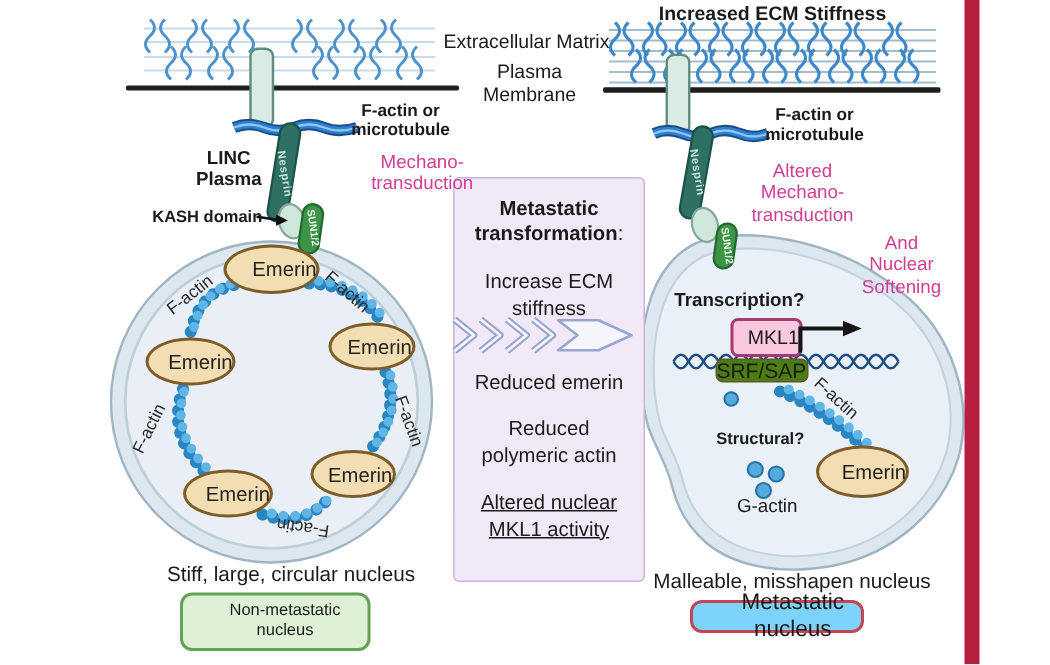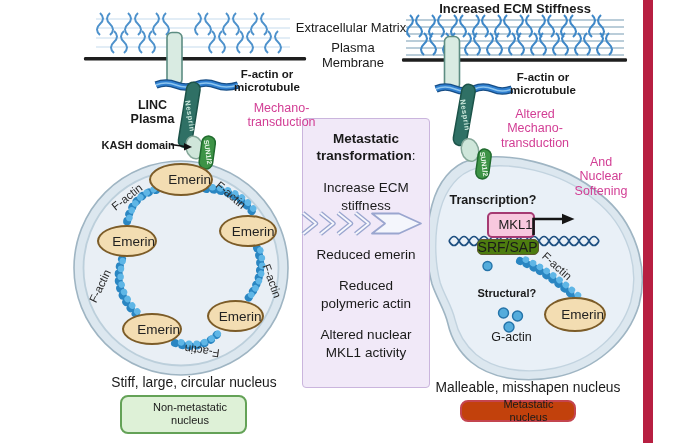--- a/index.html
+++ b/index.html
@@ -215,21 +215,21 @@
   <div class="box abs" style="left:486.5px;top:211.5px;width:48px;height:26px;background:#f8c8de;border:2px solid #a53a72;border-radius:5px;font-size:13px;">
       <span>MKL1</span>
     </div>
   <div class="box abs" style="left:476.5px;top:238.5px;width:62px;height:16px;background:#4d7c0f;border:1.6px solid #5e5731;border-radius:5px;font-size:14px;">
       <span>SRF/SAP</span>
     </div>
 
   <div class="box abs" style="left:120px;top:394.5px;width:127px;height:39.5px;background:#def1d7;border:2px solid #64a257;border-radius:8px;font-size:11px;line-height:1.2;">
       <span style="display:block;width:110px;">Non-metastatic nucleus</span>
     </div>
-  <div class="box abs" style="left:459.5px;top:400px;width:116px;height:22px;background:#c2410c;border:2px solid #c4454f;border-radius:8px;font-size:11px;line-height:1.2;">
+  <div class="box abs" style="left:459.5px;top:400px;width:116px;height:22px;background:#7dd3fc;border:2px solid #c4454f;border-radius:8px;font-size:15px;line-height:1.2;">
       <span style="display:block;width:90px;">Metastatic nucleus</span>
     </div>
 
   <svg width="700" height="443" style="pointer-events:none;">
     <g>
       <path class="chevO" d="M303,213 L316,223.5 L303,234"></path>
         <path class="chevI" d="M303,213 L316,223.5 L303,234"></path>
       <path class="chevO" d="M320.5,213 L333.5,223.5 L320.5,234"></path>
         <path class="chevI" d="M320.5,213 L333.5,223.5 L320.5,234"></path>
       <path class="chevO" d="M338,213 L351,223.5 L338,234"></path>
@@ -261,21 +261,21 @@
   <div class="rot" style="left:127px;top:197px;transform:translate(-50%,-50%) rotate(-38deg);font-size:11.5px;color:#2a2a2a;">F-actin</div>
   <div class="rot" style="left:231px;top:195px;transform:translate(-50%,-50%) rotate(41deg);font-size:11.5px;color:#2a2a2a;">F-actin</div>
   <div class="rot" style="left:100px;top:286px;transform:translate(-50%,-50%) rotate(-64deg);font-size:11.5px;color:#2a2a2a;">F-actin</div>
   <div class="rot" style="left:272px;top:281px;transform:translate(-50%,-50%) rotate(70deg);font-size:11.5px;color:#2a2a2a;">F-actin</div>
   <div class="rot" style="left:202px;top:351px;transform:translate(-50%,-50%) rotate(188deg);font-size:11.5px;color:#2a2a2a;">F-actin</div>
 
   <div class="t ctr b" style="left:366px;top:131px;font-size:13.5px;width:122px;line-height:1.25;"><span>Metastatic transformation</span><span style="font-weight:normal;">:</span></div>
   <div class="t ctr" style="left:366px;top:179px;font-size:13.5px;width:105px;line-height:1.3;">Increase ECM stiffness</div>
   <div class="t ctr" style="left:366px;top:246px;font-size:13.5px;width:120px;line-height:1.3;">Reduced emerin</div>
   <div class="t ctr" style="left:366px;top:277px;font-size:13.5px;width:110px;line-height:1.3;">Reduced polymeric actin</div>
-  <div class="t ctr" style="left:366px;top:326px;font-size:13.5px;width:115px;line-height:1.3;">Altered nuclear MKL1 activity</div>
+  <div class="t ctr" style="left:366px;top:326px;font-size:13.5px;width:115px;line-height:1.3;text-decoration:underline;">Altered nuclear MKL1 activity</div>
 
   <div class="t ctr b" style="left:543px;top:71px;font-size:11.5px;width:82px;">F-actin or microtubule</div>
   <div class="t ctr pink" style="left:535px;top:107px;font-size:12.5px;width:88px;">Altered Mechano-transduction</div>
   <div class="t ctr pink" style="left:601px;top:155px;font-size:12.5px;width:64px;">And Nuclear Softening</div>
   <div class="t b" style="left:449.5px;top:193px;font-size:12.5px;white-space:nowrap;">Transcription?</div>
   <div class="rot" style="left:557px;top:266px;transform:translate(-50%,-50%) rotate(42deg);font-size:11.5px;color:#2a2a2a;">F-actin</div>
   <div class="t b" style="left:477.5px;top:287px;font-size:11px;white-space:nowrap;">Structural?</div>
   <div class="t ctr" style="left:511.5px;top:330px;font-size:12.5px;white-space:nowrap;">G-actin</div>
 
   <div class="t ctr" style="left:194px;top:374.5px;font-size:13.8px;white-space:nowrap;">Stiff, large, circular nucleus</div>

